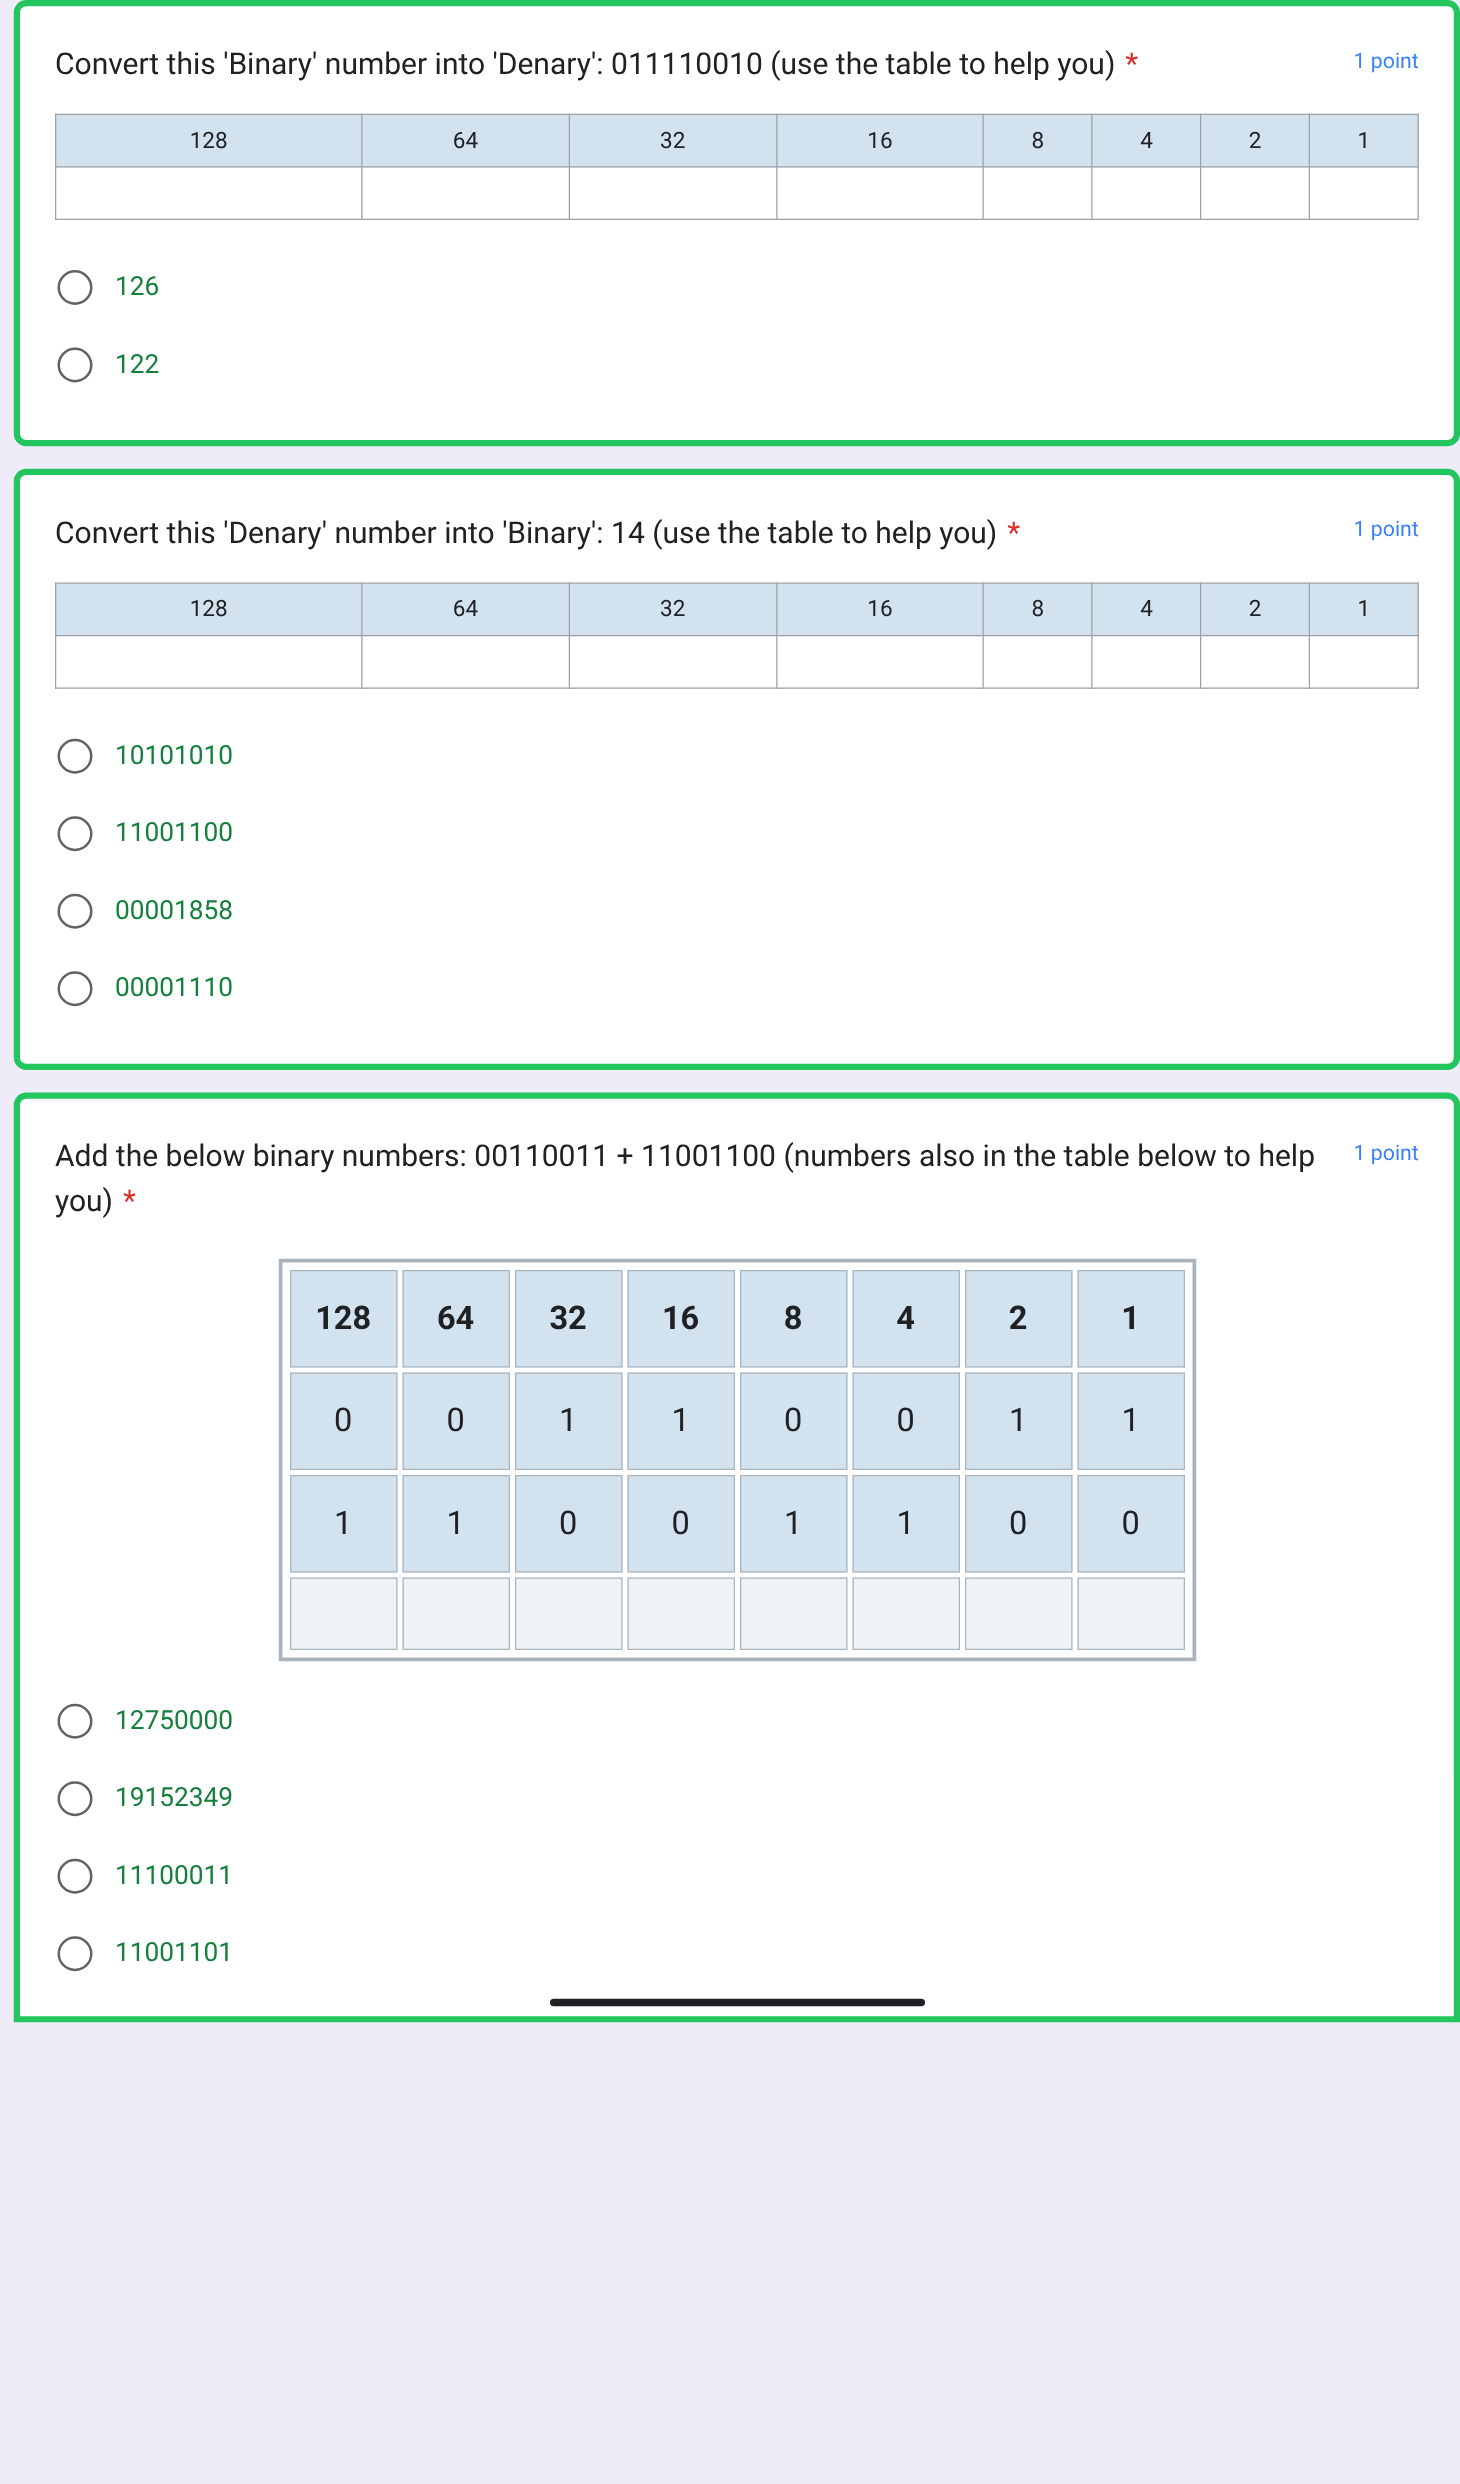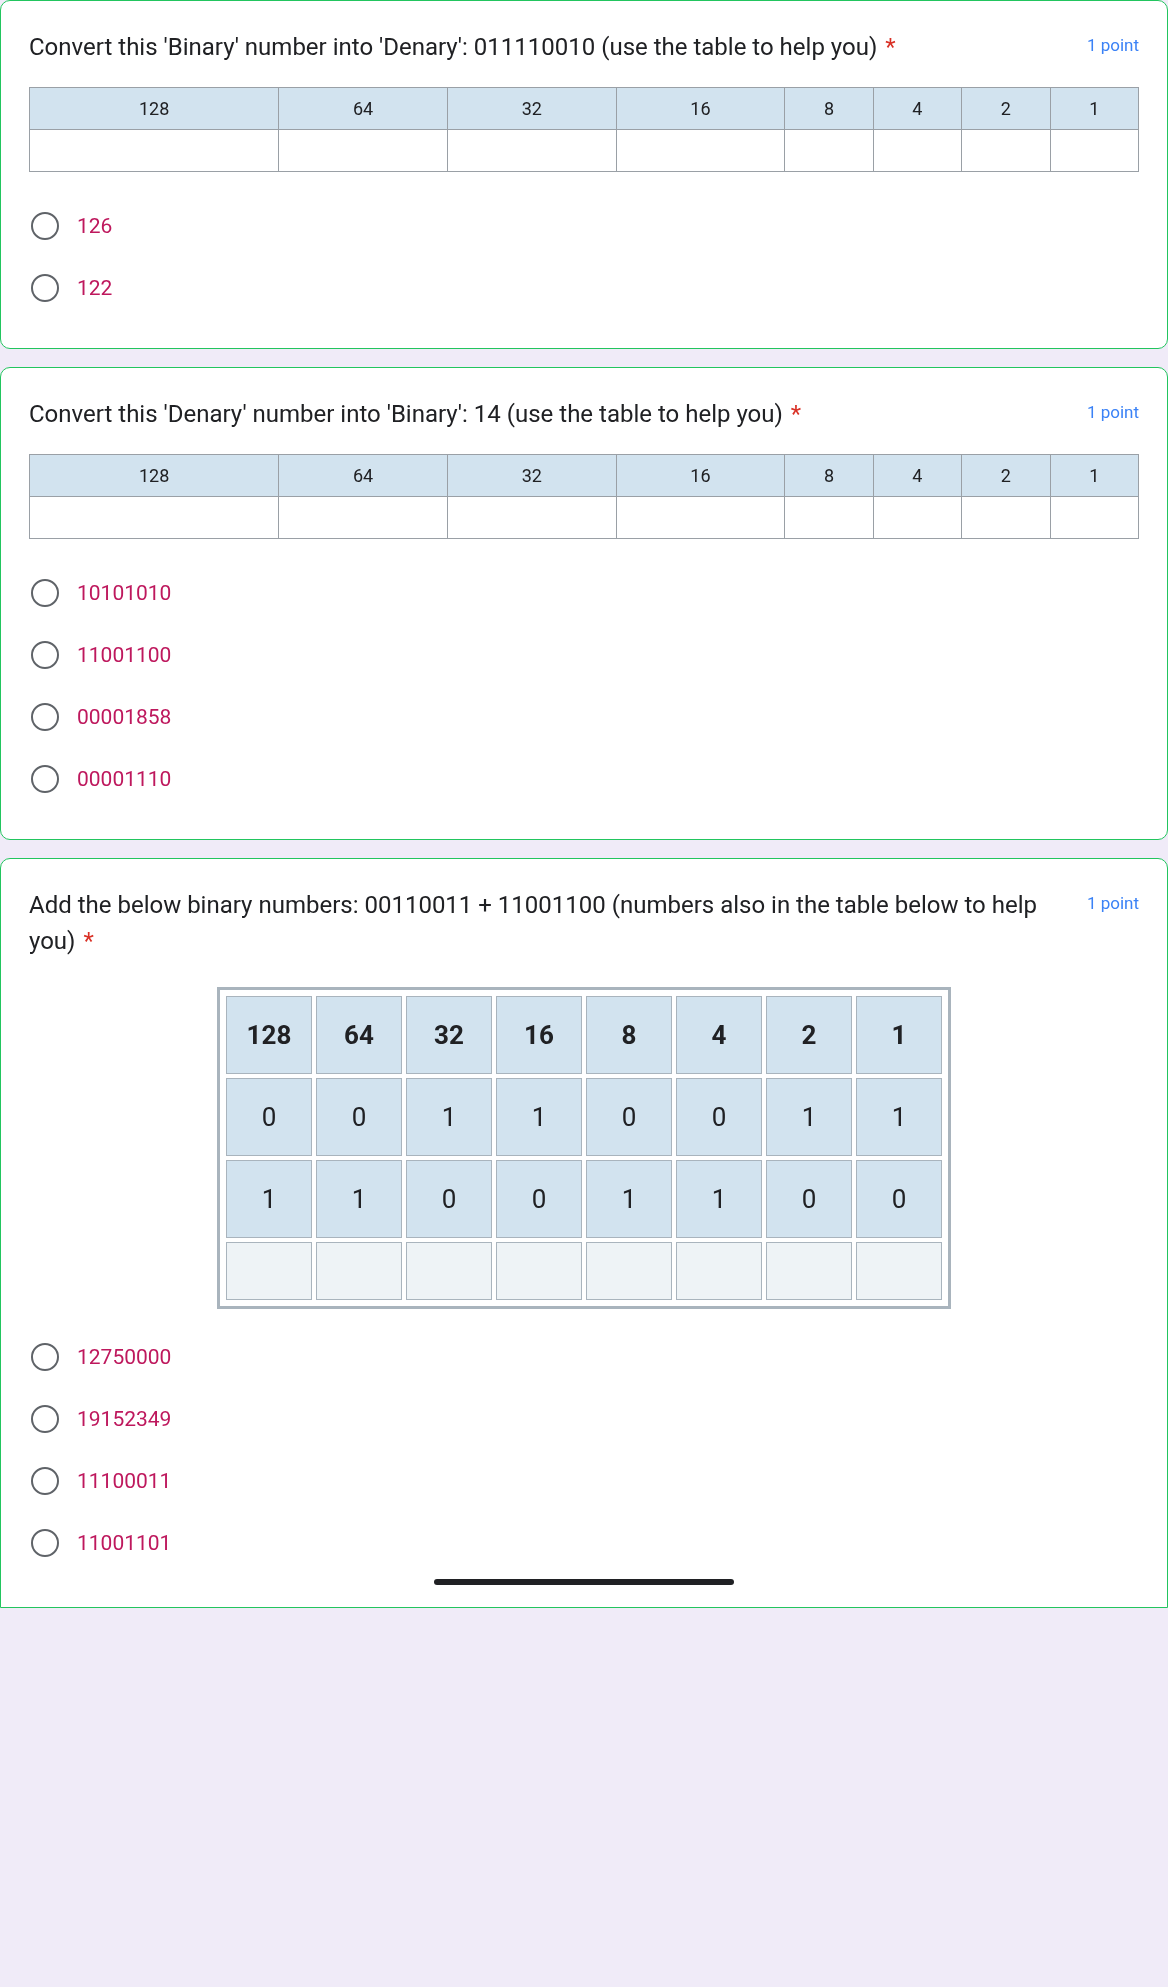--- a/index.html
+++ b/index.html
@@ -8,21 +8,22 @@
     background: #f0ebf8;
     width: 1168px;
     padding: 0;
     color: #202124;
   }
   .card {
     background: #fff;
     border-radius: 10px;
     padding: 28px 28px 32px 28px;
     margin-bottom: 18px;
-    border: 1px solid #22c55e;
+    border: 5px solid #22c55e;
+    margin-left: 11px;
   }
   .question-row {
     display: flex;
     align-items: flex-start;
     justify-content: space-between;
     gap: 12px;
     margin-bottom: 22px;
   }
   .question-text {
     font-size: 24px;
@@ -114,21 +115,21 @@
   }
   .radio-icon {
     width: 28px;
     height: 28px;
     border: 2.5px solid #5f6368;
     border-radius: 50%;
     flex-shrink: 0;
   }
   .option-label {
     font-size: 21px;
-    color: #be185d;
+    color: #15803d;
   }
   .scroll-indicator {
     height: 6px;
     background: #202124;
     width: 300px;
     margin: 8px auto 0 auto;
     border-radius: 3px;
   }
 </style>
 </head>
@@ -227,21 +228,21 @@
       <span class="radio-icon"></span>
       <span class="option-label">00001858</span>
     </div>
     <div class="option">
       <span class="radio-icon"></span>
       <span class="option-label">00001110</span>
     </div>
   </div>
 </div>
 
-<div class="card" style="border-radius:10px 10px 0 0; margin-bottom:0; padding-bottom:22px;">
+<div class="card" style="border-radius:10px 10px 0 0; margin-bottom:0; padding-bottom:8px;">
   <div class="question-row">
     <div class="question-text">
       <span>Add the below binary numbers: 00110011 + 11001100 (numbers also in the table below to help you)</span>
       <span class="required">*</span>
     </div>
     <div class="points">1 point</div>
   </div>
 
   <div class="add-wrap">
     <table class="add-table">

